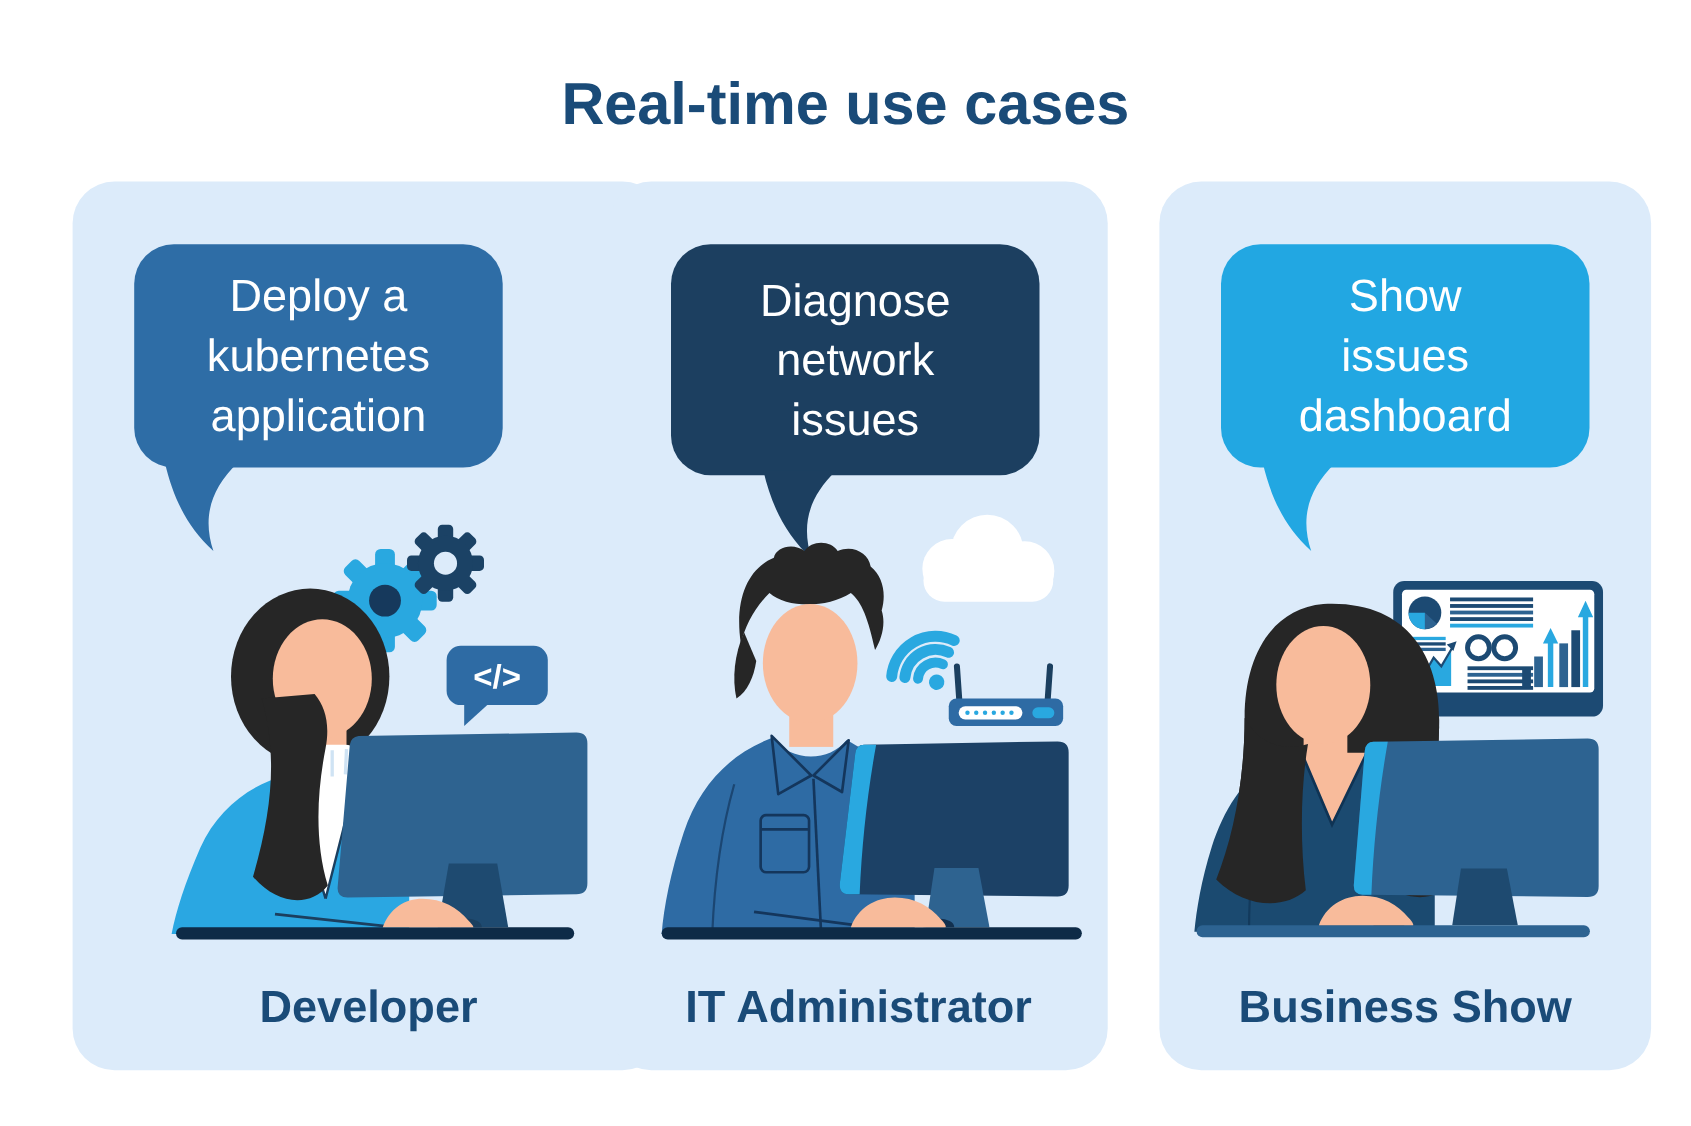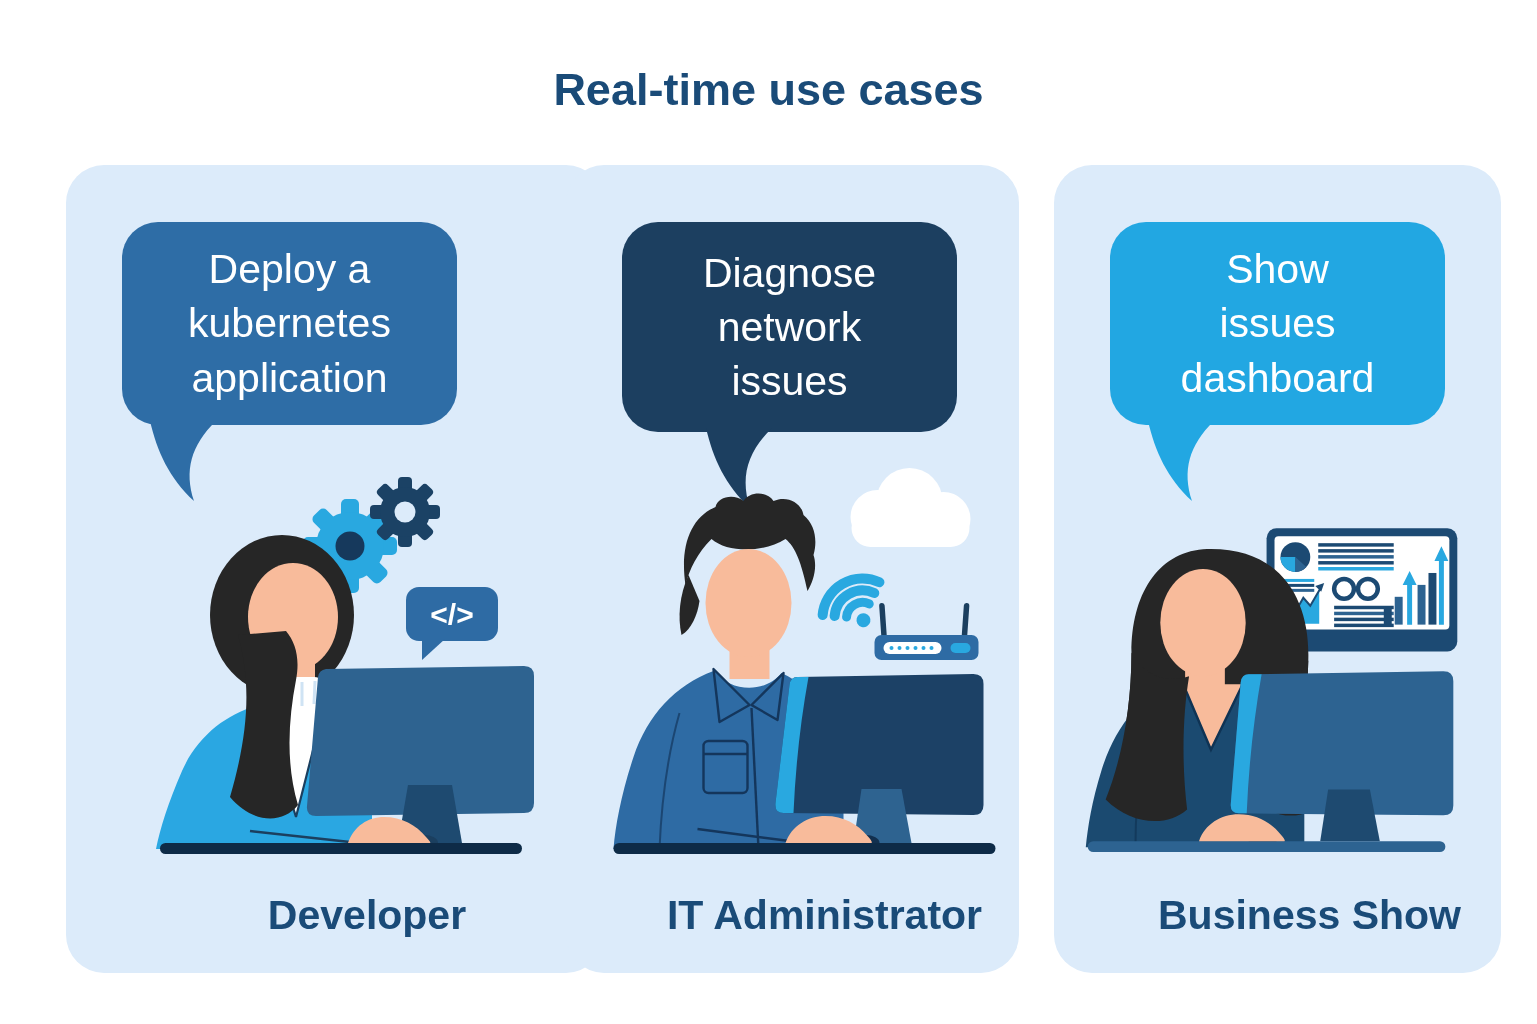--- a/index.html
+++ b/index.html
@@ -2,50 +2,50 @@
 <html><head>
 <meta charset="utf-8">
 <style>
   html,body { margin:0; padding:0; background:#ffffff; }
   .canvas {
     position:relative; width:1537px; height:1024px; background:#ffffff;
     font-family:"Liberation Sans", sans-serif; overflow:hidden;
   }
   .title {
     position:absolute; top:64px; left:0; width:100%;
-    text-align:center; font-size:45px; font-weight:700;
+    text-align:center; font-size:54px; font-weight:700;
     color:#1a4b78; letter-spacing:0px;
   }
   .panel {
     position:absolute; top:165px; height:808px;
     background:#dcebfa; border-radius:38px;
   }
   .panel-1 { left:66px;  width:538px; }
-  .panel-2 { left:554px; width:453px;margin-left:12px; }
+  .panel-2 { left:554px; width:453px; }
   .panel-3 { left:1054px; width:447px; }
 
   .bubble {
     position:absolute; left:56px; top:57px; width:335px; height:203px;
     border-radius:36px; color:#ffffff;
     display:flex; align-items:center; justify-content:center;
     text-align:center; font-size:41px; line-height:1.32; font-weight:500;
     white-space:pre-line;
   }
   .panel-2 .bubble { height:210px; }
 
   .tail { position:absolute; width:90px; height:82px; }
   .panel-1 .tail { left:70px;  top:256px; }
   .panel-2 .tail { left:126px; top:263px; }
   .panel-3 .tail { left:80px;  top:256px; }
 
   .scene { position:absolute; left:0; top:0; width:100%; height:100%; }
 
   .panel-label {
     position:absolute; bottom:34px; left:0; width:100%;
-    text-align:center; font-size:41px; font-weight:600; color:#1a4b78;padding-left:32px;
+    text-align:center; font-size:41px; font-weight:600; color:#1a4b78;
   }
 </style>
 </head>
 <body>
 
 <div class="canvas">
 
   <div class="title">Real-time use cases</div>
 
   <div class="panel panel-1">

